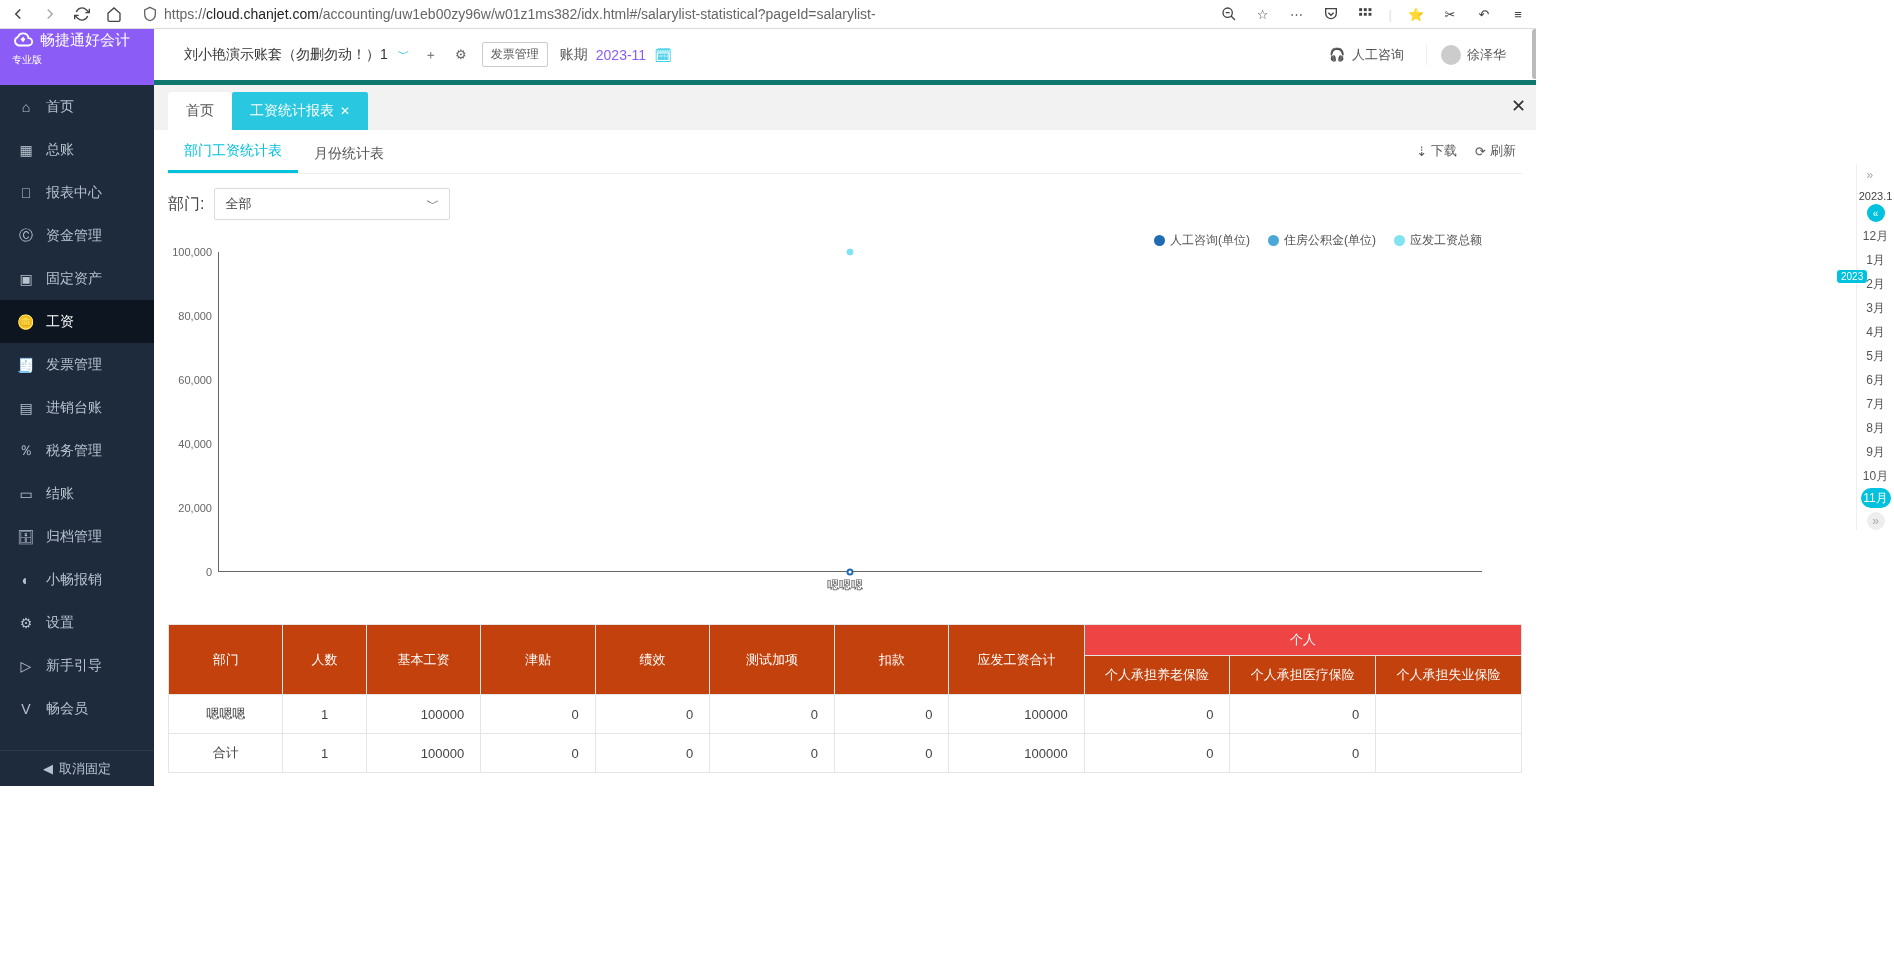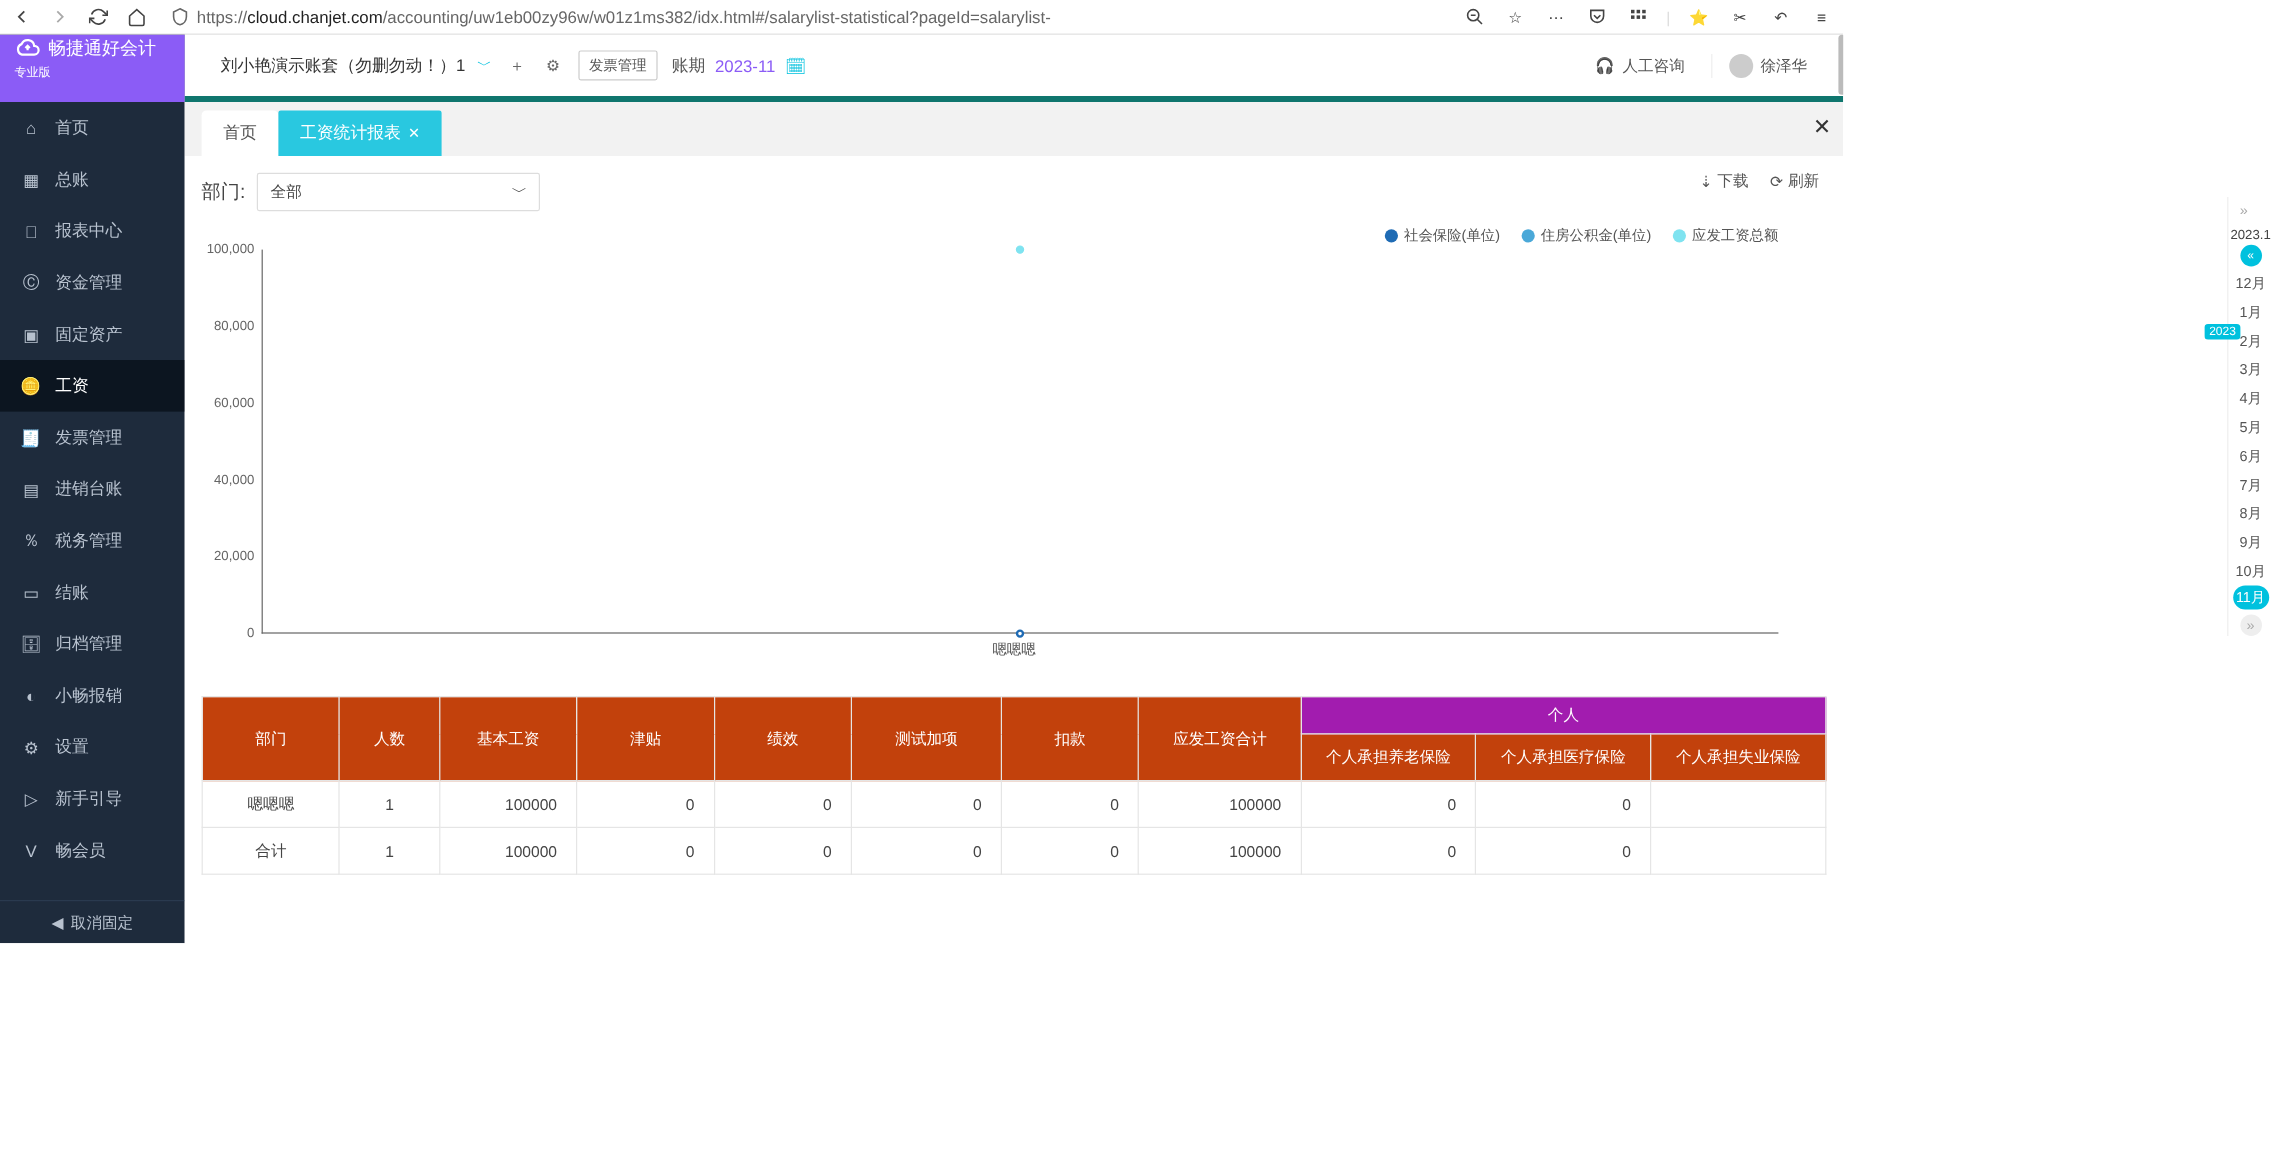--- a/index.html
+++ b/index.html
@@ -75,21 +75,21 @@
 .axis-x { left:0; right:0; bottom:0; height:1px; }
 .axis-y { left:0; top:0; bottom:0; width:1px; }
 .x-label { position:absolute; bottom:18px; left:50%; transform:translateX(-50%); font-size:12px; color:#555; }
 .datapoint { position:absolute; width:7px; height:7px; border-radius:50%; transform:translate(-50%,-50%); }
 
 
 .table-wrap { margin-top: 12px; }
 table { border-collapse: collapse; width: 100%; table-layout: fixed; }
 th, td { border: 1px solid #e5e5e5; text-align:center; font-size:13px; }
 thead th { background: #c2410c; color:#fff; font-weight:400; padding: 10px 4px; }
-thead .group-th { background:#a21caf; padding:6px 4px;margin-left:28px; }
+thead .group-th { background:#ef4444; padding:6px 4px;margin-left:28px; }
 tbody td { padding: 10px 4px; color:#444; }
 tbody td.num { text-align:right; padding-right:16px; }
 
 
 .month-rail { position:fixed; right:0; top: 164px; width:38px; background:#fff; border-left:1px solid #eee; font-size:12px; color:#555; display:flex; flex-direction:column; align-items:center; padding-top:4px; z-index:5; }
 .month-rail .collapse { width:18px; height:18px; color:#aaa; cursor:pointer; margin-bottom:4px; }
 .month-rail .yr { font-size:11px; color:#444; margin-bottom:2px; }
 .month-rail .m { height:24px; display:flex; align-items:center; cursor:pointer; width:100%; justify-content:center; }
 .month-rail .m.sel { background:#00c1de; color:#fff; border-radius:10px; width:30px; height:20px; }
 .month-rail .badge-yr { position:absolute; left:-20px; top:106px; background:#00c1de; color:#fff; font-size:10px; padding:1px 4px; border-radius:3px; }
@@ -275,20 +275,24 @@
           <span>首页</span>
         </div>
       <div class="tab active">
         <span>工资统计报表</span>
         <span class="x">✕</span>
       </div>
       <span class="close-all">✕</span>
     </div>
 
     <div class="content">
+      <div class="subtabs">
+        <div class="subtab active">部门工资统计表</div>
+        <div class="subtab">月份统计表</div>
+      </div>
       <div class="toolbar-right">
         <div class="tbtn">
             <span>⇣</span>
             <span>下载</span>
           </div>
         <div class="tbtn">
             <span>⟳</span>
             <span>刷新</span>
           </div>
       </div>
@@ -298,21 +302,21 @@
         <div class="select-box">
           <span>全部</span>
           <span>﹀</span>
         </div>
       </div>
 
       <div class="chart-wrap">
         <div class="legend">
           <div class="item">
               <span class="dot" style="background:#1f6bb4"></span>
-              <span>社会保险(单位)</span>
+              <span>人工咨询(单位)</span>
             </div>
           <div class="item">
               <span class="dot" style="background:#4aa8d8"></span>
               <span>住房公积金(单位)</span>
             </div>
           <div class="item">
               <span class="dot" style="background:#7fe3f0"></span>
               <span>应发工资总额</span>
             </div>
         </div>

